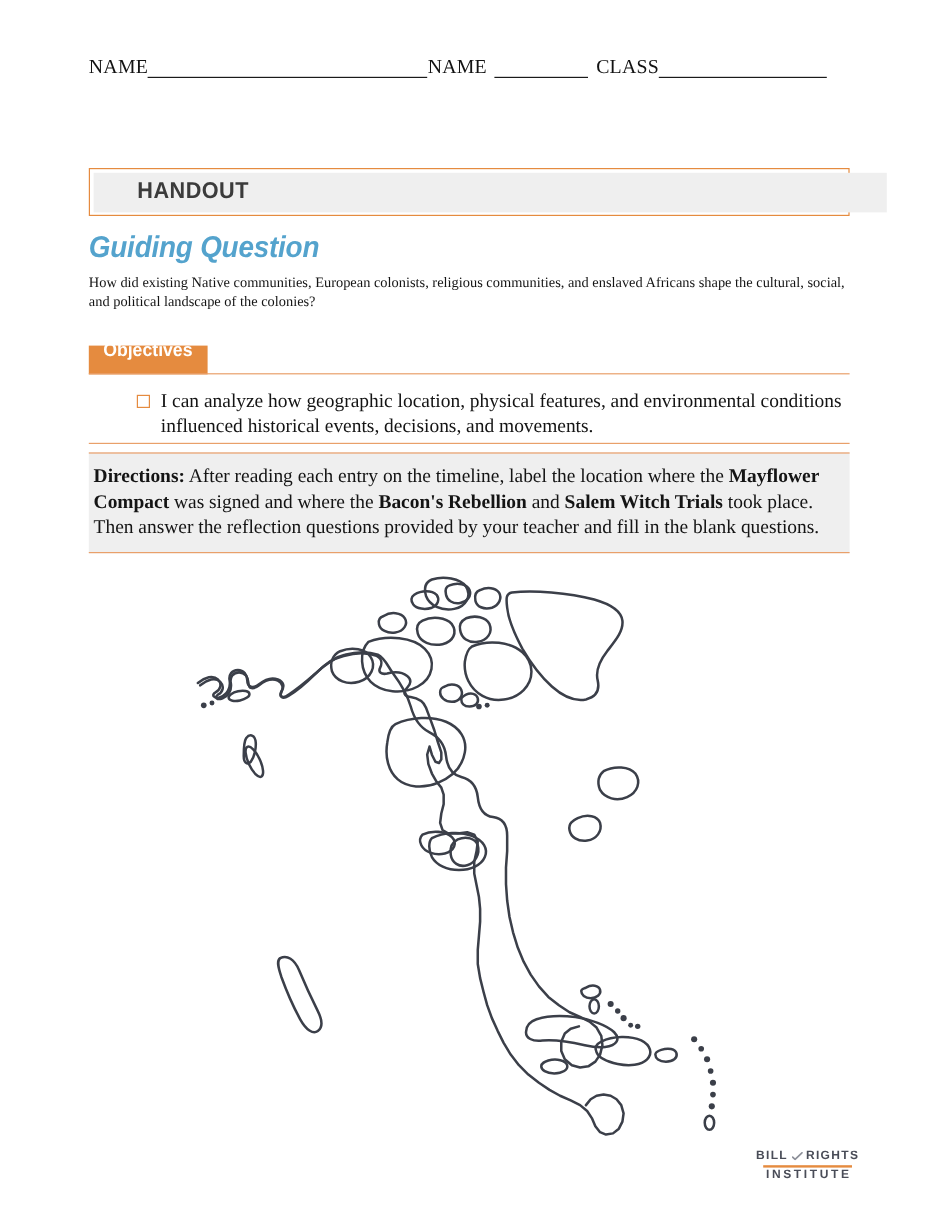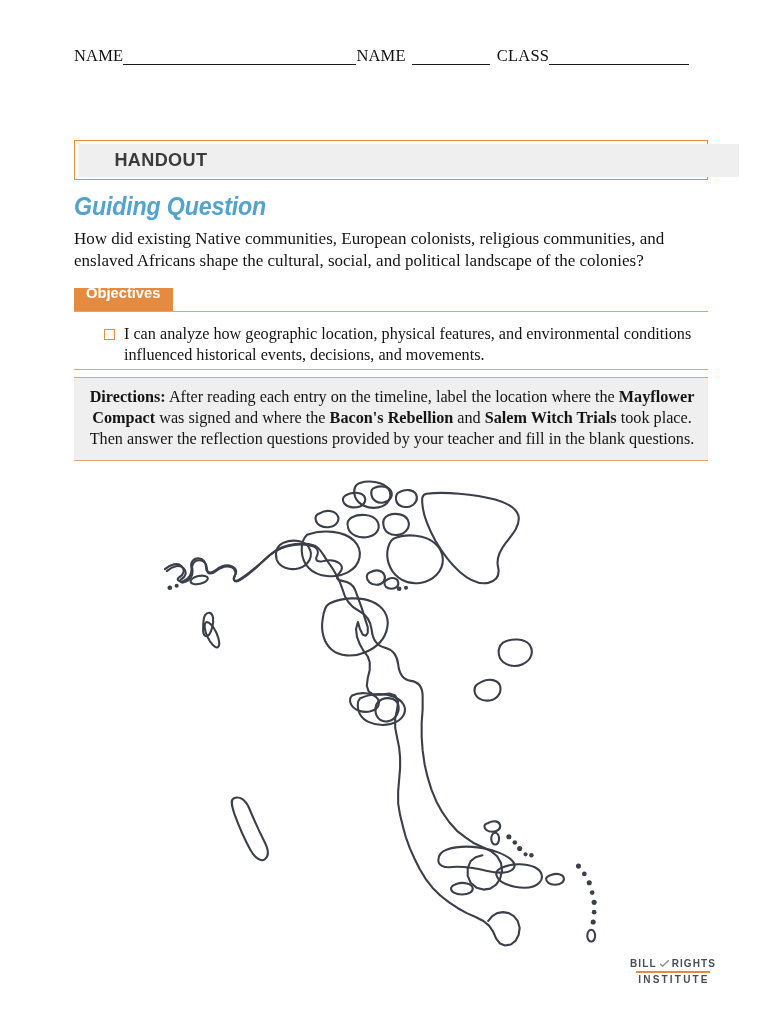--- a/index.html
+++ b/index.html
@@ -116,21 +116,21 @@
     color: #54a3cd;
     letter-spacing: -.2px;
     transform: scaleX(0.93);
     transform-origin: left center;
   }
   .gq-body {
     position: absolute;
     left: 74px;
     top: 228px;
     width: 634px;
-    font-size: 17px;
+    font-size: 12px;
     line-height: 1.32;
     color: #141414;
   }
 
   
   .obj-tab {
     position: absolute;
     left: 74px;
     top: 288px;
     height: 24px;
@@ -148,21 +148,21 @@
   .obj-rule {
     position: absolute;
     left: 74px;
     top: 311px;
     width: 634px;
     height: 0;
     border-top: 1.5px solid #e9a06a;
   }
   .obj-item {
     position: absolute;
-    left: 104px;
+    left: 114px;
     top: 324px;
     width: 600px;
     display: flex;
     align-items: flex-start;
   }
   .checkbox {
     width: 11px;
     height: 11px;
     border: 1.6px solid #e58b3f;
     box-sizing: border-box;
@@ -189,25 +189,24 @@
   
   .directions {
     position: absolute;
     left: 74px;
     top: 377px;
     width: 634px;
     box-sizing: border-box;
     background: #efefef;
     border-top: 1.6px solid #e9a06a;
     border-bottom: 1.6px solid #e9a06a;
-    padding: 9px 12px 10px 14px;
+    padding: 9px 12px 10px 4px;
     font-size: 16.2px;
     line-height: 1.3;
     color: #141414;
-    text-align: center;
   }
   .directions b { font-weight: bold; }
 
   
   .map-wrap {
     position: absolute;
     left: 150px;
     top: 478px;
     width: 510px;
     height: 490px;

